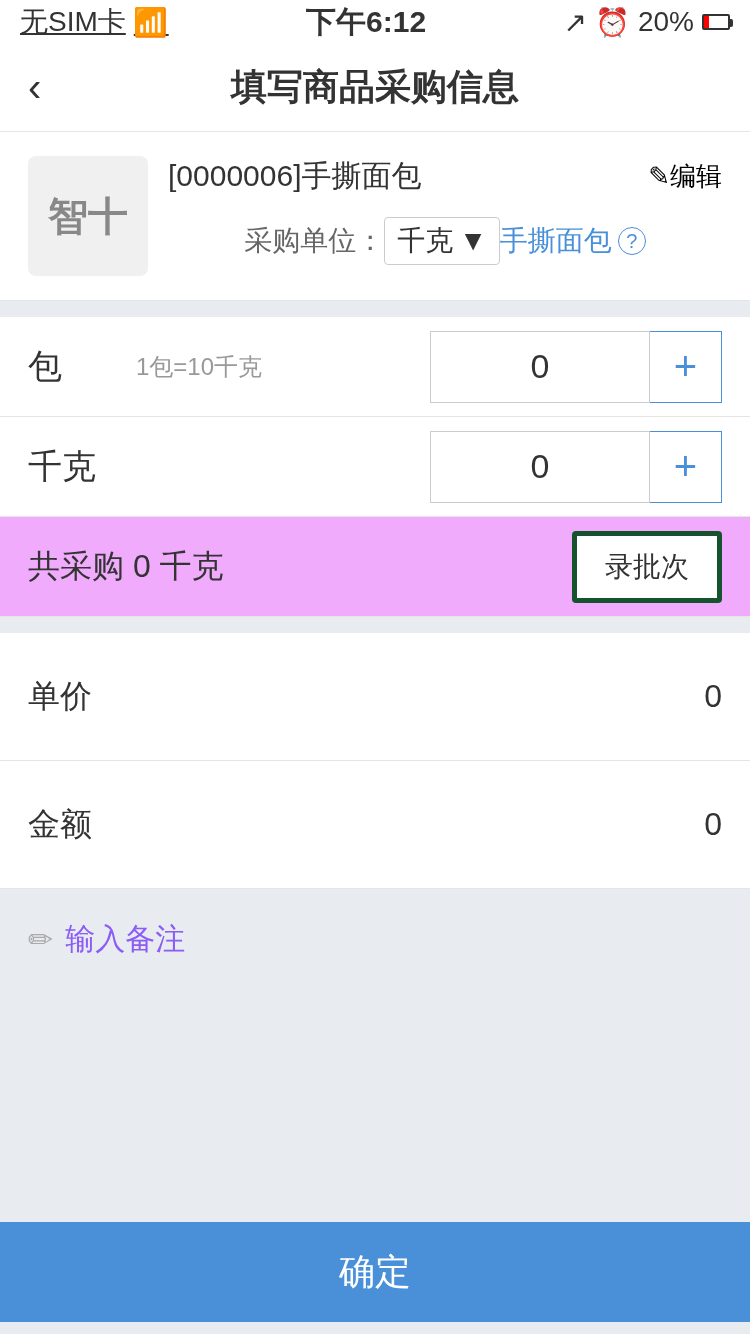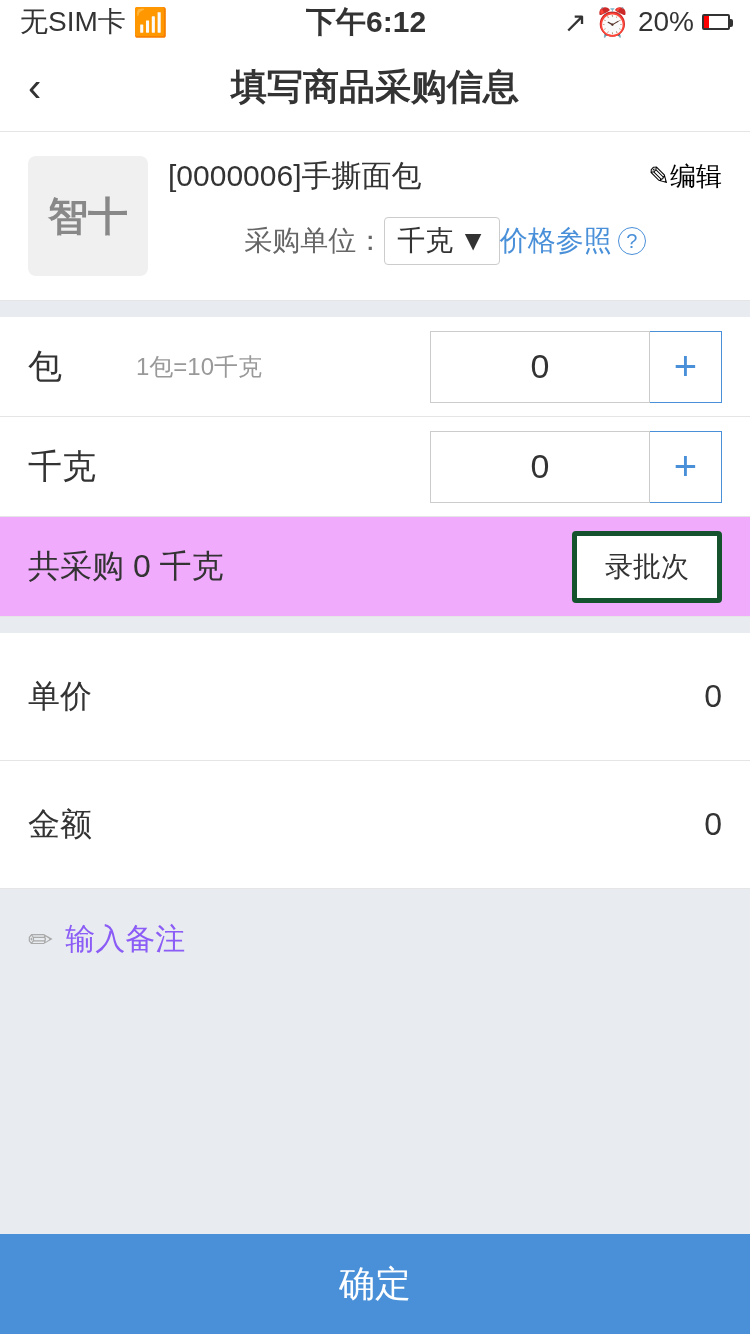--- a/index.html
+++ b/index.html
@@ -19,21 +19,21 @@
       width: 750px;
       height: 44px;
       background: #fff;
       display: flex;
       align-items: center;
       justify-content: space-between;
       padding: 0 20px;
       font-size: 28px;
       font-weight: 500;
     }
-    .status-left { display: flex; align-items: center; gap: 8px; }
+    .status-left { display: flex; align-items: center; gap: 8px; text-decoration: underline; }
     .status-center { font-size: 30px; font-weight: 600; }
     .status-right { display: flex; align-items: center; gap: 8px; }
 
     
     .nav-bar {
       width: 750px;
       height: 88px;
       background: #fff;
       display: flex;
       align-items: center;
@@ -254,21 +254,21 @@
     
     .empty-space {
       flex: 1;
       background: #e8ecf0;
       min-height: 300px;
     }
 
     
     .confirm-btn {
       position: fixed;
-      bottom: 0;
+      bottom: 12px;
       left: 0;
       width: 750px;
       height: 100px;
       background: #4a90d9;
       color: #fff;
       font-size: 36px;
       font-weight: 500;
       display: flex;
       align-items: center;
       justify-content: center;
@@ -319,21 +319,21 @@
         <span class="product-name">[0000006]手撕面包</span>
         <span class="edit-btn">✎编辑</span>
       </div>
       <div class="unit-row">
         <span class="unit-label">采购单位：</span>
         <div class="unit-select">
           <span>千克</span>
           <span>▼</span>
         </div>
         <div class="price-ref">
-          <span>价格参照</span>
+          <span>手撕面包</span>
           <span style="display:inline-flex;align-items:center;justify-content:center;width:28px;height:28px;border:1px solid #4a90d9;border-radius:50%;font-size:20px;">?</span>
         </div>
       </div>
     </div>
   </div>
 
   <div class="section-divider"></div>
 
   <div class="input-section">
 

